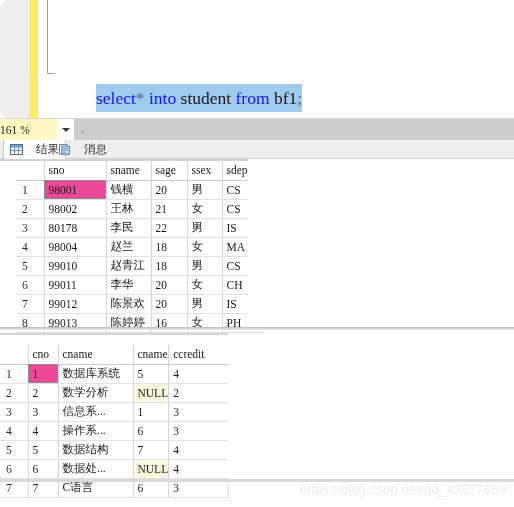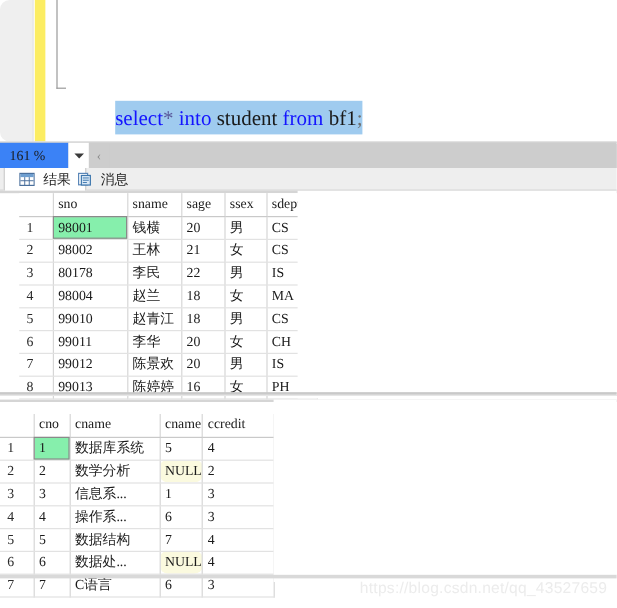--- a/index.html
+++ b/index.html
@@ -82,24 +82,24 @@
     position: absolute;
     left: 0; top: 118px;
     width: 514px; height: 22px;
     background: #cdcdcd;
     border-top: 1px solid #d4d4d4;
   }
   .zoom-box {
     position: absolute;
     left: 0; top: 0;
     width: 57px; height: 22px;
-    background: #3b82f6;
+    background: #fef9c3;
     display: flex;
     align-items: center;
-    padding-left: 8px;
+    padding-left: 0;
     font-size: 11.5px;
     color: #1a1a1a;
     font-family: "Liberation Serif", serif;
   }
   .zoom-caret {
     position: absolute;
     left: 57px; top: 0;
     width: 17px; height: 22px;
     background: #ffffff;
     display: flex; align-items: center; justify-content: center;
@@ -133,22 +133,22 @@
     width: 514px; height: 19px;
     background: #eeeeee;
     border-bottom: 1px solid #d0d0d0;
   }
   .tab {
     position: absolute;
     top: 0;
     height: 19px;
     display: flex;
     align-items: center;
-    gap: 7px;
-    padding: 0 12px;
+    gap: 13px;
+    padding: 0 6px;
     font-size: 11.5px;
     color: #1c1c1c;
     cursor: default;
   }
   .tab.active {
     background: #ffffff;
     border-left: 1px solid #c8c8c8;
     border-right: 1px solid #c8c8c8;
   }
   .tab-results { left: 3px; }
@@ -195,21 +195,21 @@
     border-right: 1px solid #d6d6d6;
     text-align: left;
     padding-left: 6px;
     color: #2a2a2a;
   }
   td.cell-null {
     background: #fbfadf;
     border-radius: 7px;
   }
   td.cell-selected {
-    background: #86efac;
+    background: #ec4899;
     outline: 1px solid #8a8a8a;
     outline-offset: -1px;
   }
   .grid-blank-right {
     position: absolute;
     top: 0; height: 100%;
     background: #ffffff;
   }
 
   .grid-sep {

